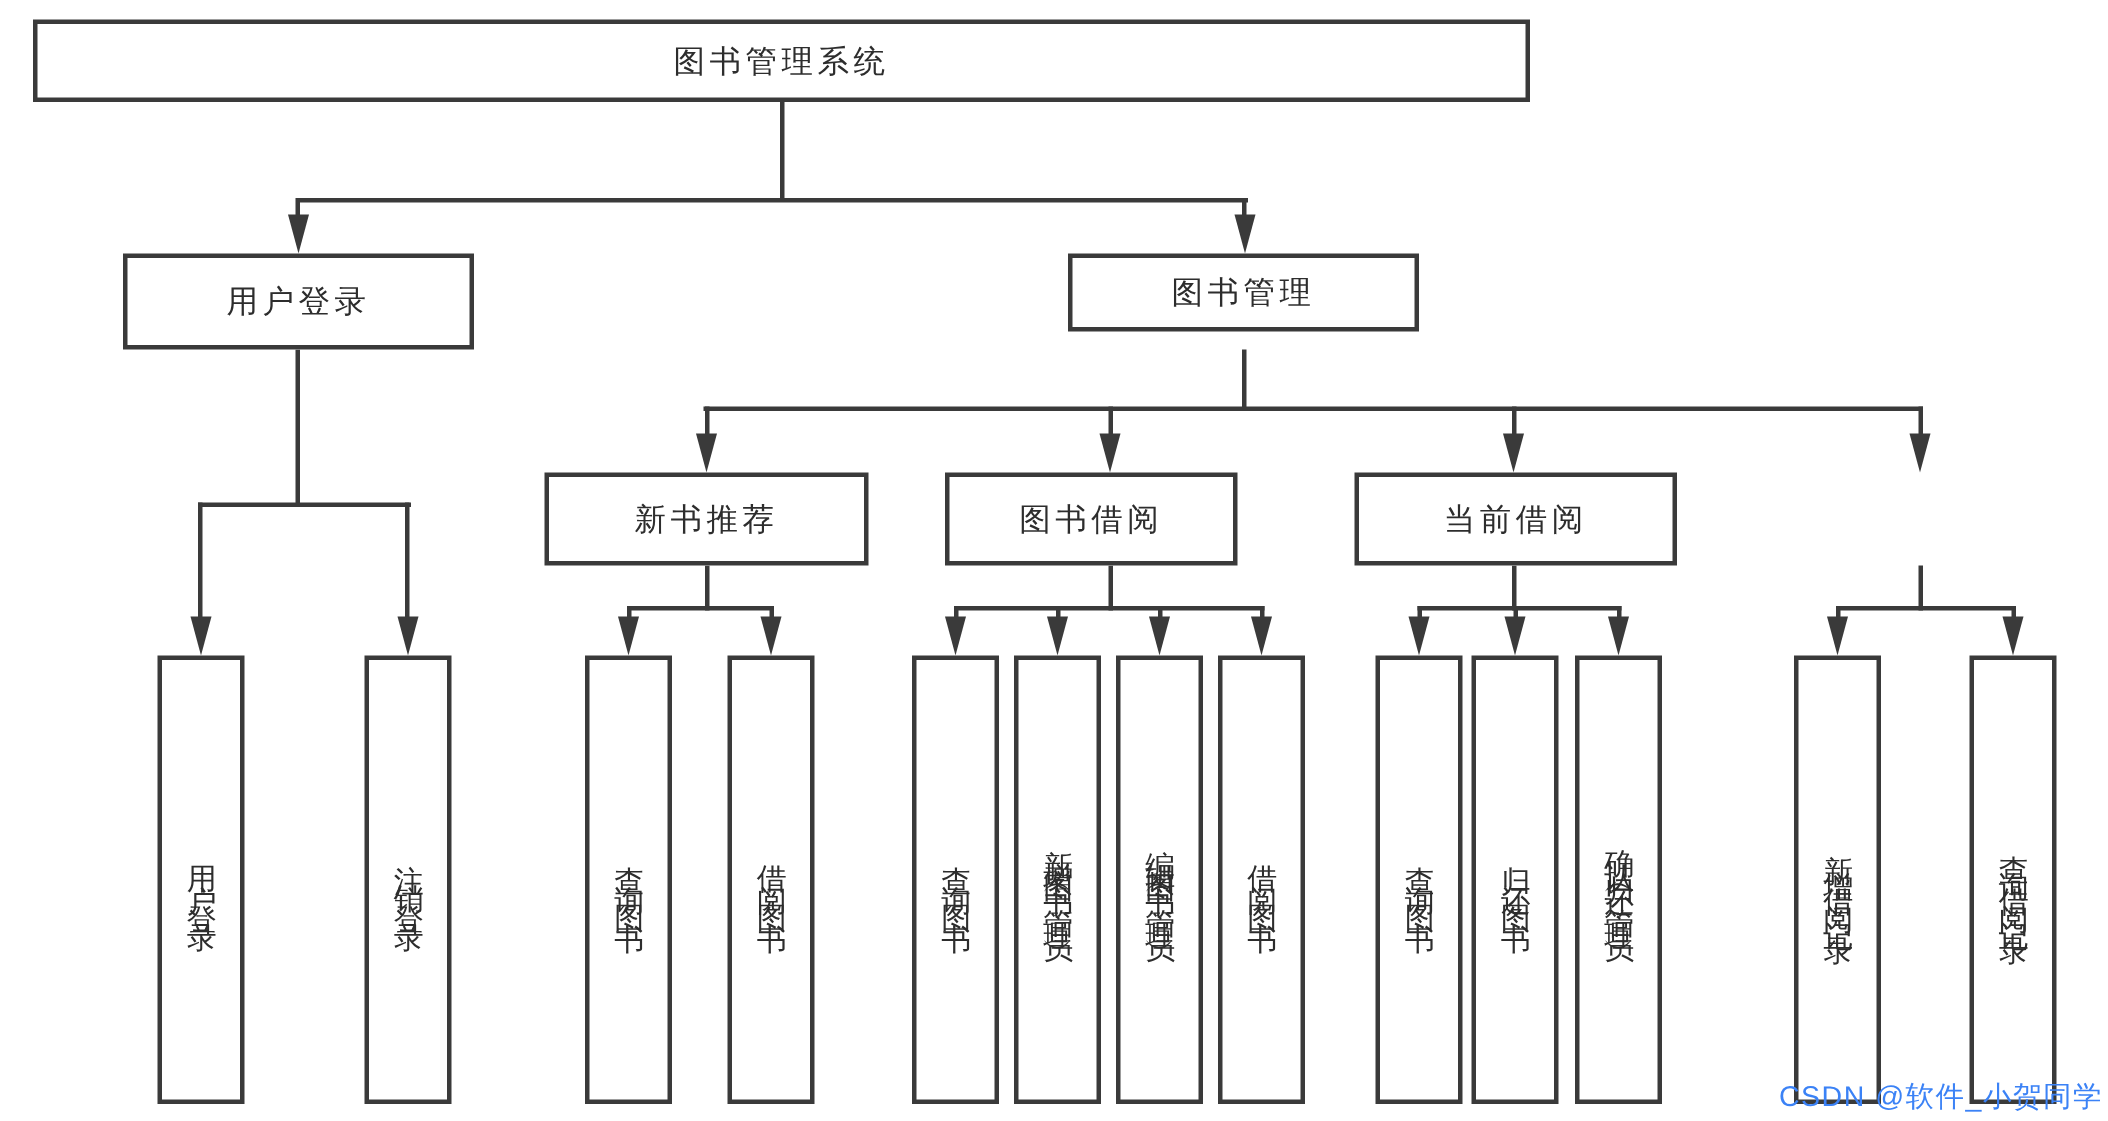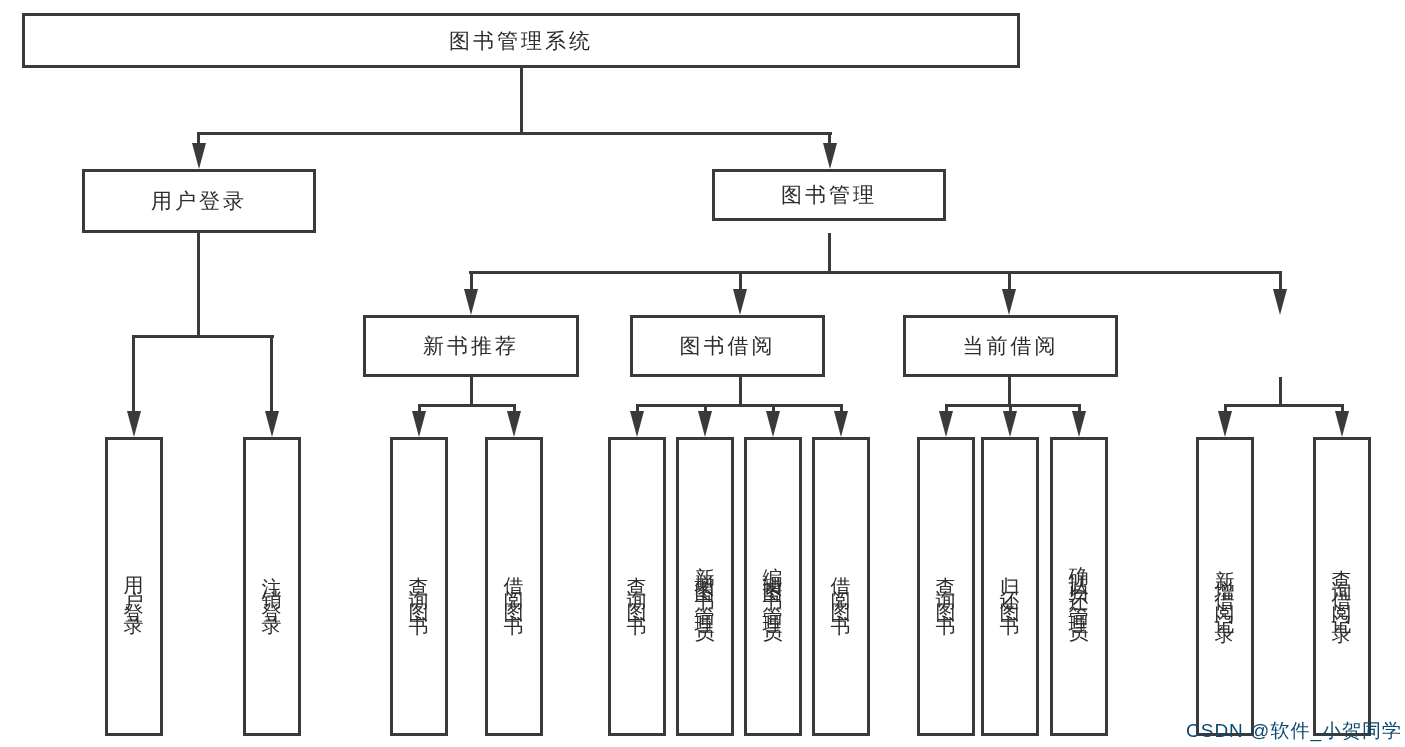--- a/index.html
+++ b/index.html
@@ -21,21 +21,21 @@
   .leaf .vtext.long{letter-spacing:8px;}
   .v{position:absolute;width:3px;background:#3a3a3a;}
   .h{position:absolute;height:3px;background:#3a3a3a;}
   .ah{
     position:absolute;width:0;height:0;
     border-left:7px solid transparent;border-right:7px solid transparent;
     border-top:26px solid #3a3a3a;
   }
   .watermark{
     position:absolute;left:1186px;top:718px;z-index:10;
-    font-size:19px;letter-spacing:1px;color:#0c4a6e;white-space:nowrap;
+    font-size:19px;letter-spacing:1px;color:#3b82f6;white-space:nowrap;
   }
 </style>
 </head>
 <body>
 
 <div class="canvas">
 
   <div class="v" style="left:520px;top:68px;height:66px;"></div>
   <div class="h" style="left:198px;top:132px;width:634px;"></div>
   <div class="v" style="left:197px;top:132px;height:20px;"></div>

